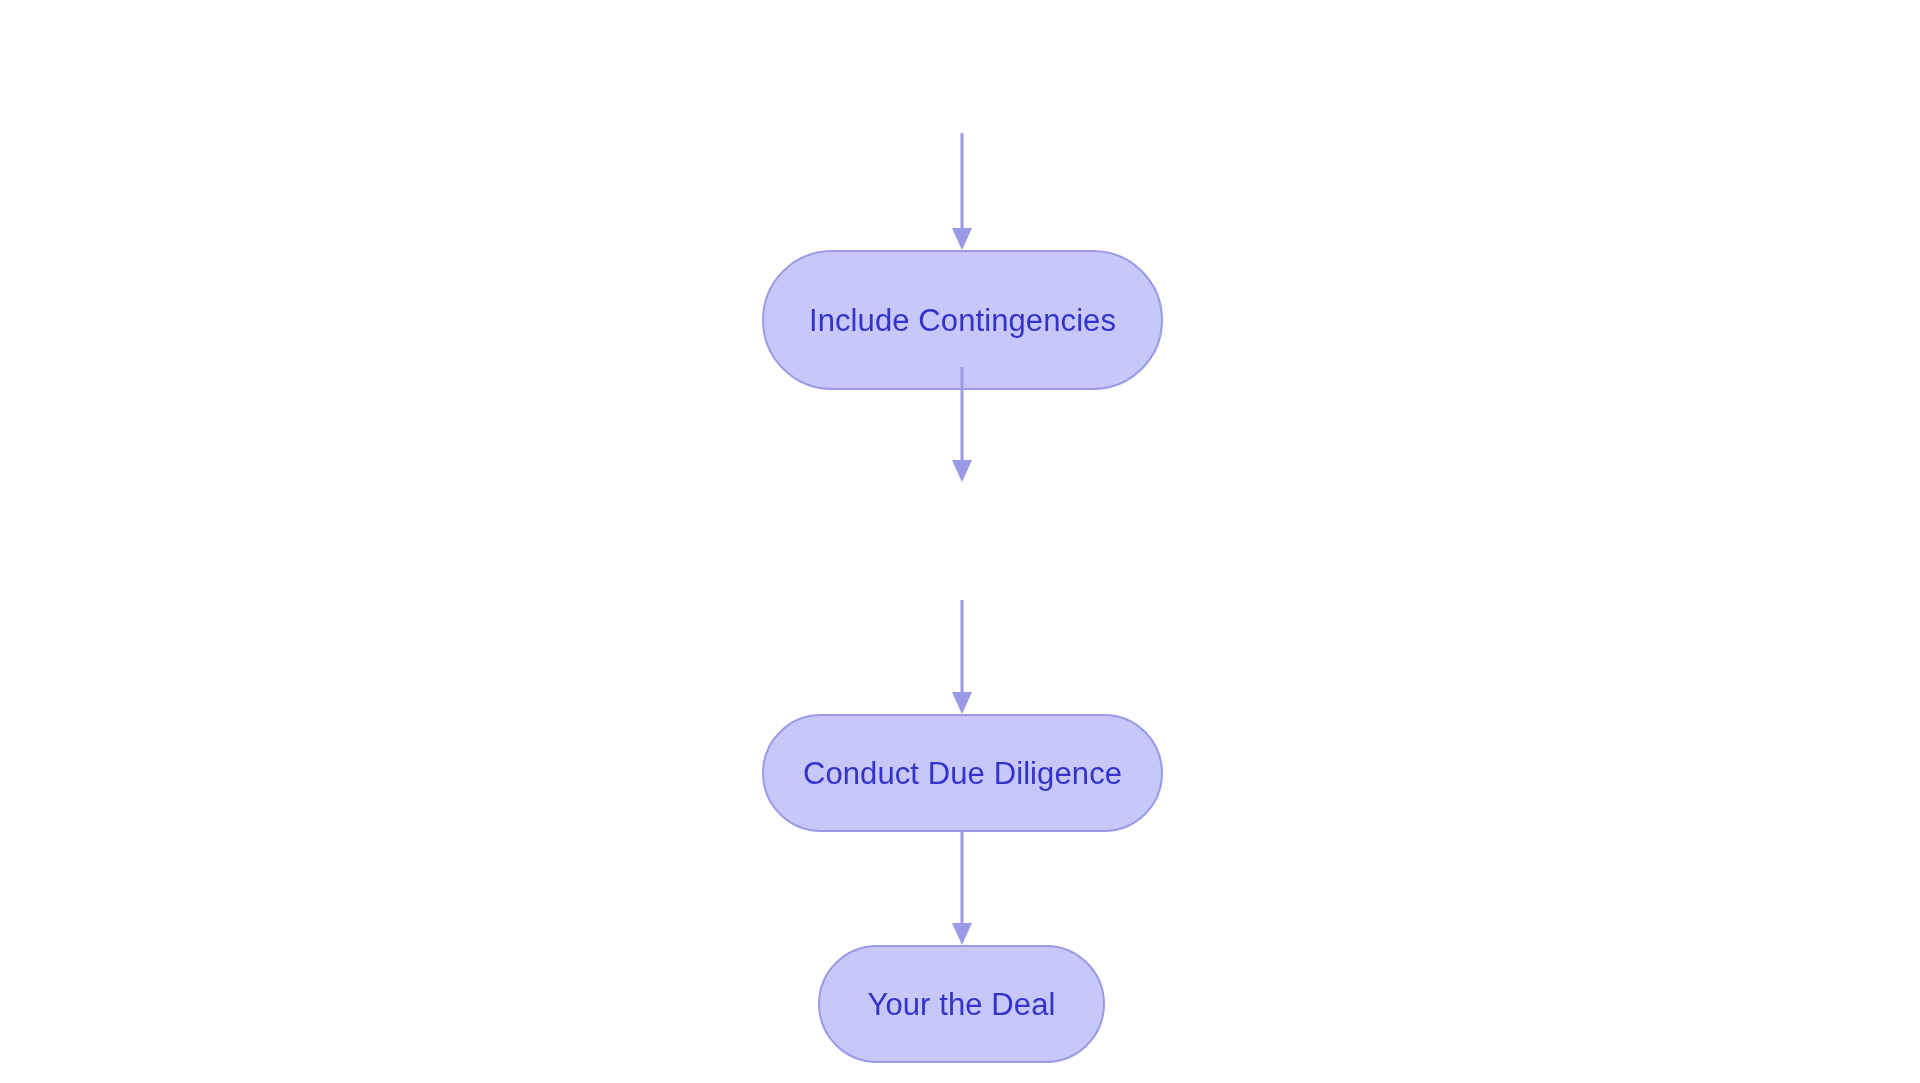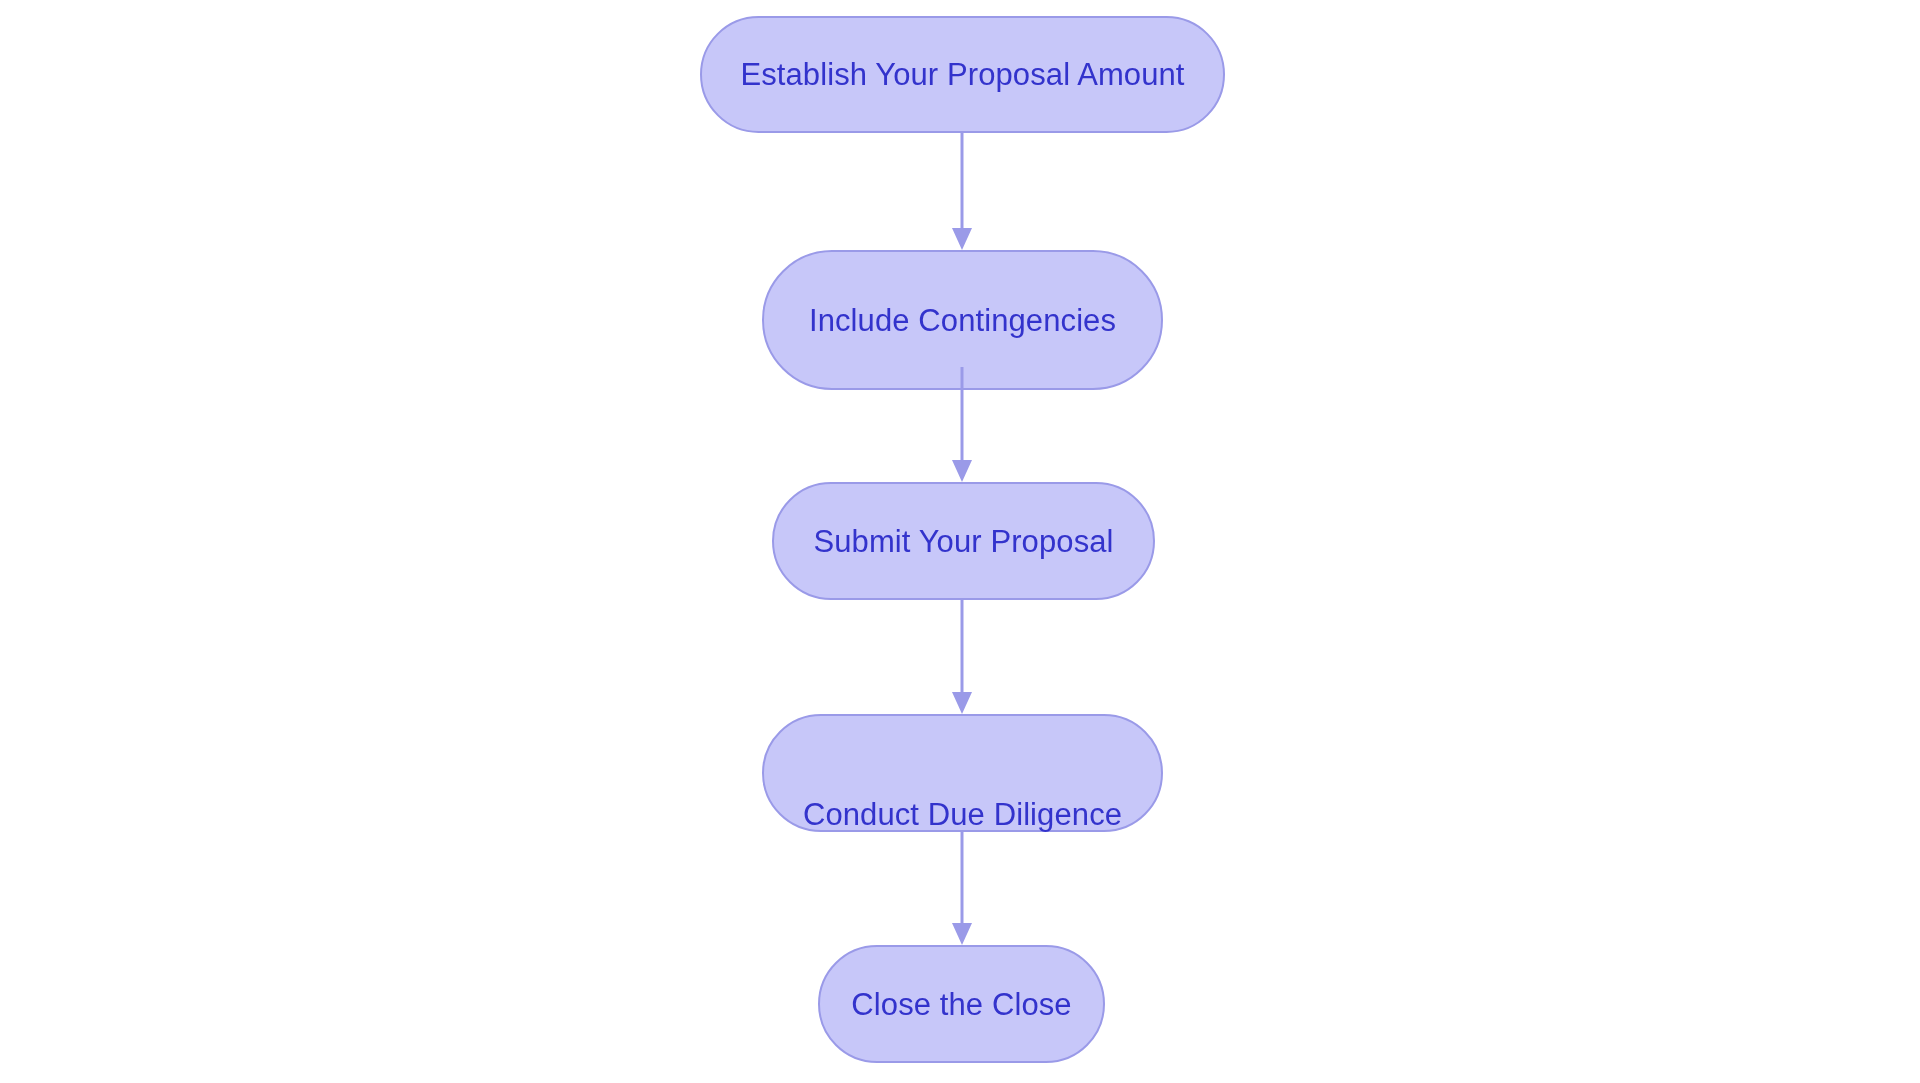--- a/index.html
+++ b/index.html
@@ -40,82 +40,76 @@
     text-align: center;
   }
   .node-label {
     color: #3333cc;
     pointer-events: none;
   }
 
   .node-1 { left: 700px;  top: 16px;   width: 525px; height: 117px; }
   .node-2 { left: 762px;  top: 250px;  width: 401px; height: 140px; }
   .node-3 { left: 772px;  top: 482px;  width: 383px; height: 118px; }
-  .node-4 { left: 762px;  top: 714px;  width: 401px; height: 118px; align-items: flex-end; }
+  .node-4 { left: 762px;  top: 714px;  width: 401px; height: 118px; }
   .node-5 { left: 818px;  top: 945px;  width: 287px; height: 118px; }
 
   
   .connector {
     position: absolute;
     left: 952px;
     width: 20px;
   }
   .connector svg { display: block; overflow: visible; }
 
   .conn-1 { top: 133px; height: 117px; }
   .conn-2 { top: 367px; height: 115px; }
   .conn-3 { top: 600px; height: 114px; }
   .conn-4 { top: 832px; height: 113px; }
 </style>
 </head>
 <body>
 
 <div id="flowchart">
 
-  <div class="node node-1">
-    <span class="node-label">Establish Your Proposal Amount</span>
-  </div>
 
   <div class="connector conn-1">
     <svg width="20" height="117" viewBox="0 0 20 117">
       <line x1="10" y1="0" x2="10" y2="96" stroke="#9a9ae8" stroke-width="3"></line>
       <polygon points="0,95 20,95 10,117" fill="#9a9ae8"></polygon>
     </svg>
   </div>
 
   <div class="node node-2">
     <span class="node-label">Include Contingencies</span>
   </div>
 
   <div class="connector conn-2">
     <svg width="20" height="115" viewBox="0 0 20 115">
       <line x1="10" y1="0" x2="10" y2="94" stroke="#9a9ae8" stroke-width="3"></line>
       <polygon points="0,93 20,93 10,115" fill="#9a9ae8"></polygon>
     </svg>
   </div>
 
-  <div class="node node-3">
-    <span class="node-label">Submit Your Proposal</span>
-  </div>
 
   <div class="connector conn-3">
     <svg width="20" height="114" viewBox="0 0 20 114">
       <line x1="10" y1="0" x2="10" y2="93" stroke="#9a9ae8" stroke-width="3"></line>
       <polygon points="0,92 20,92 10,114" fill="#9a9ae8"></polygon>
     </svg>
   </div>
 
   <div class="node node-4">
     <span class="node-label">Conduct Due Diligence</span>
   </div>
 
   <div class="connector conn-4">
     <svg width="20" height="113" viewBox="0 0 20 113">
       <line x1="10" y1="0" x2="10" y2="92" stroke="#9a9ae8" stroke-width="3"></line>
       <polygon points="0,91 20,91 10,113" fill="#9a9ae8"></polygon>
     </svg>
   </div>
 
   <div class="node node-5">
-    <span class="node-label">Close the Close</span>
+    <span class="node-label">Your the Deal</span>
   </div>
 
 </div>
 
 </body></html>

